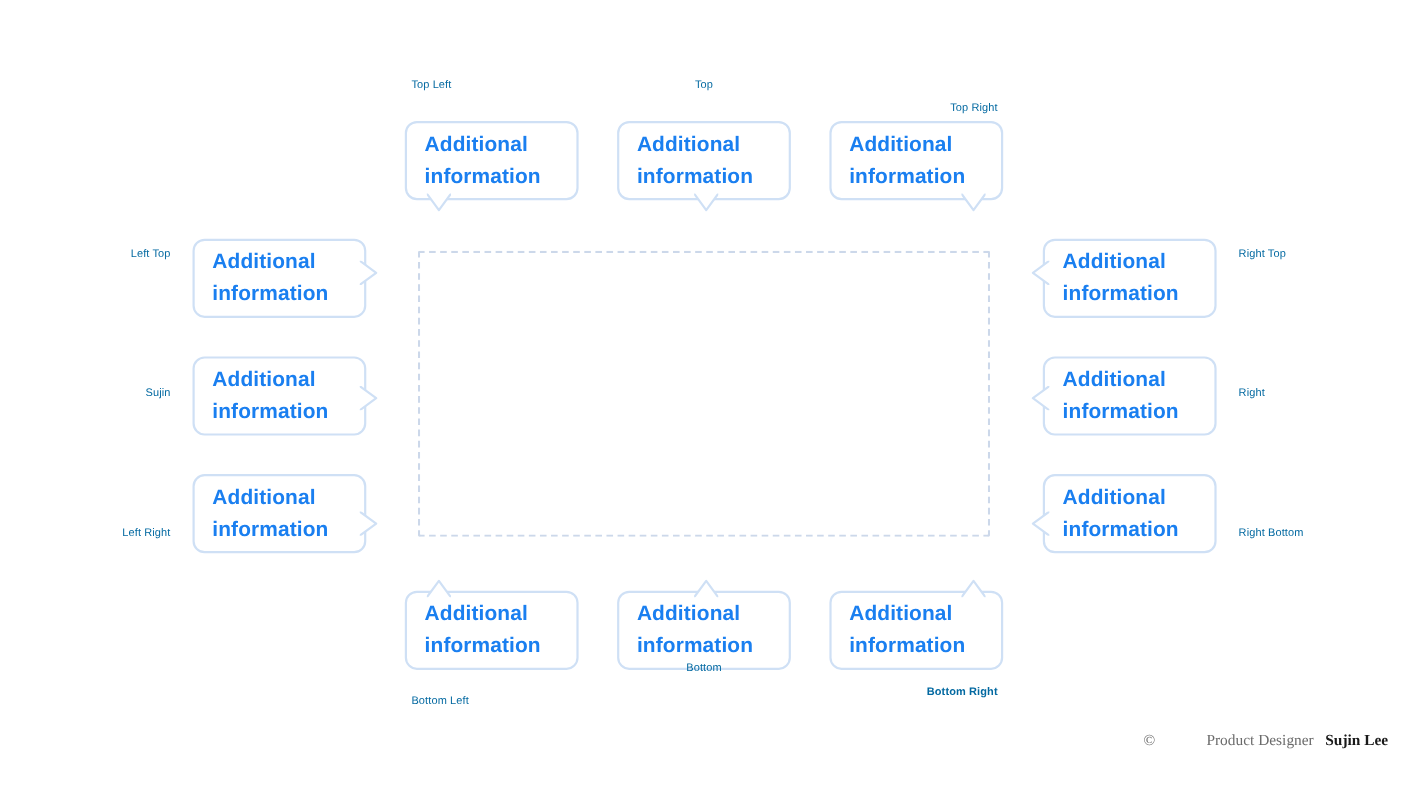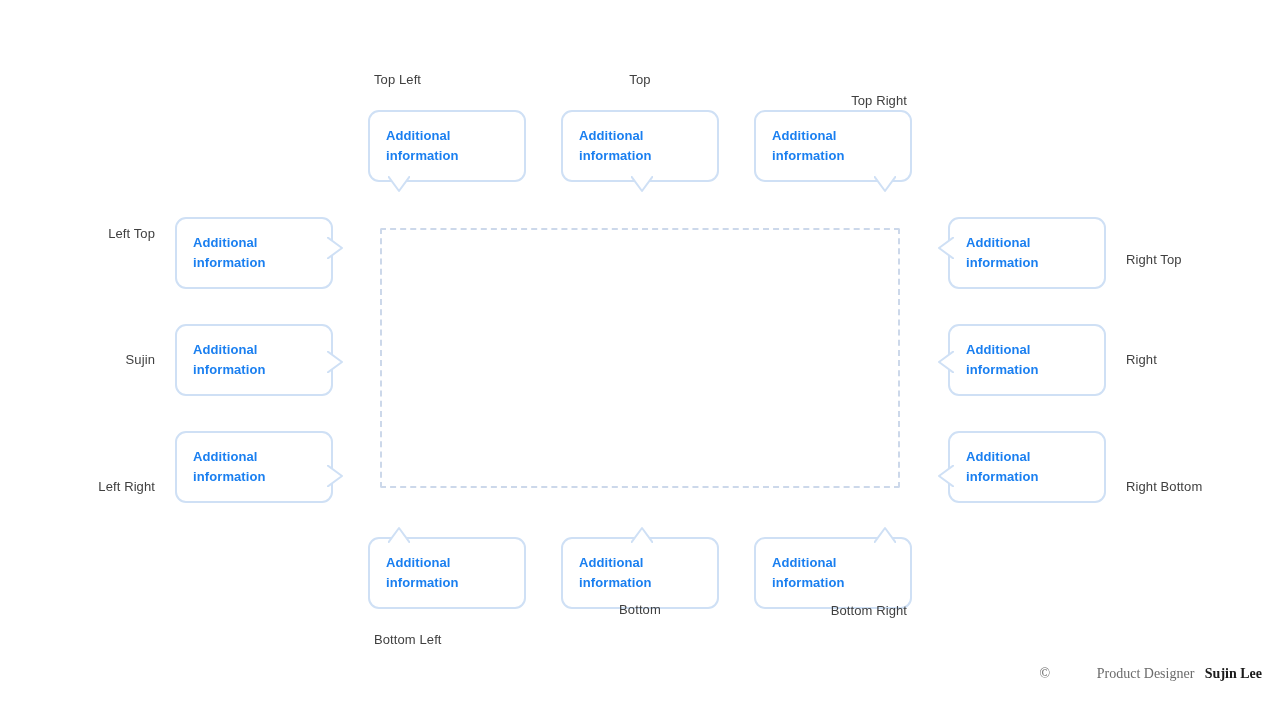--- a/index.html
+++ b/index.html
@@ -29,40 +29,40 @@
     width: 520px;
     height: 260px;
     border: 2px dashed #ccd8ea;
     border-radius: 2px;
     box-sizing: border-box;
   }
 
   
   .pos-label {
     position: absolute;
-    color: #404040;
-    font-size: 13px;
+    color: #0369a1;
+    font-size: 10px;
     line-height: 1;
     white-space: nowrap;
     letter-spacing: 0.1px;
   }
   .pos-label.align-right { text-align: right; }
   .pos-label.align-center { text-align: center; }
 
   
   .tip {
     position: absolute;
     width: 158px;
     height: 72px;
     box-sizing: border-box;
     border: 2px solid #cfe0f5;
     border-radius: 11px;
     background: #ffffff;
     color: #1a7ff0;
-    font-size: 13px;
+    font-size: 19px;
     font-weight: bold;
     line-height: 1.55;
     letter-spacing: 0.1px;
     display: flex;
     align-items: center;
     padding-left: 16px;
   }
   .tip-text { display: block; }
 
   
@@ -185,21 +185,21 @@
     <span class="tip-text">
       <span>Additional</span><br>
       <span>information</span>
     </span>
   <svg width="19" height="22" viewBox="0 0 19 22" class="tail tail-left" style="top: 18px;">
         <polygon points="19,0 19,22 4,11" fill="#ffffff"></polygon>
         <rect x="18" y="1" width="4" height="20" fill="#ffffff"></rect>
         <polyline points="19,0 4,11 19,22" fill="none" stroke="#cfe0f5" stroke-width="2" stroke-linejoin="round" stroke-linecap="round"></polyline>
       </svg>
     </div>
-  <div class="pos-label" style="left:1126px; top:227px;margin-top:26px;">Right Top</div>
+  <div class="pos-label" style="left:1126px; top:227px;">Right Top</div>
 
   <div class="tip" id="tip-right" style="left:948px; top:324px;">
     <span class="tip-text">
       <span>Additional</span><br>
       <span>information</span>
     </span>
   <svg width="19" height="22" viewBox="0 0 19 22" class="tail tail-left" style="top: 25px;">
         <polygon points="19,0 19,22 4,11" fill="#ffffff"></polygon>
         <rect x="18" y="1" width="4" height="20" fill="#ffffff"></rect>
         <polyline points="19,0 4,11 19,22" fill="none" stroke="#cfe0f5" stroke-width="2" stroke-linejoin="round" stroke-linecap="round"></polyline>
@@ -250,21 +250,21 @@
     <span class="tip-text">
       <span>Additional</span><br>
       <span>information</span>
     </span>
   <svg width="22" height="19" viewBox="0 0 22 19" class="tail tail-up" style="left: 118px;">
         <polygon points="0,19 22,19 11,4" fill="#ffffff"></polygon>
         <rect x="1" y="18" width="20" height="4" fill="#ffffff"></rect>
         <polyline points="0,19 11,4 22,19" fill="none" stroke="#cfe0f5" stroke-width="2" stroke-linejoin="round" stroke-linecap="round"></polyline>
       </svg>
     </div>
-  <div class="pos-label align-right" style="left:768px; top:604px; width:139px;">Bottom Right</div>
+  <div class="pos-label align-right" style="left:768px; top:625px; width:139px;font-weight:bold;">Bottom Right</div>
 
   <div class="credit">
     <span class="c-sym">©</span>
     <span class="c-role">Product Designer</span>
     <span class="c-name">Sujin Lee</span>
   </div>
 
 </div>
 
 </body></html>

